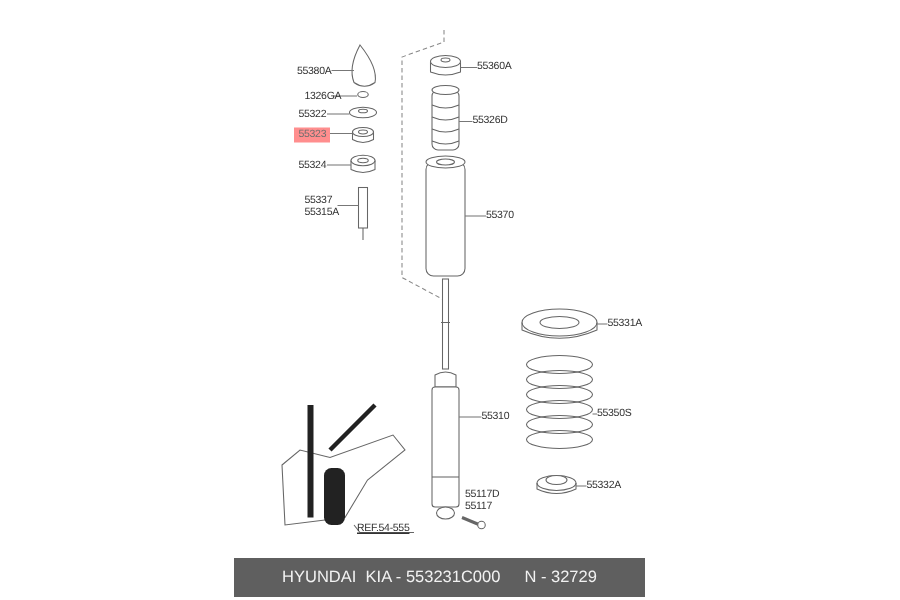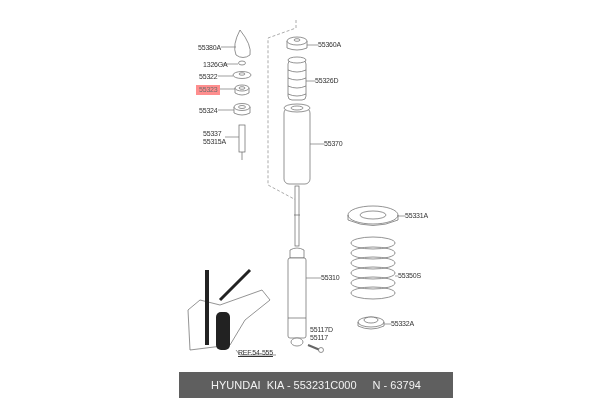--- a/index.html
+++ b/index.html
@@ -1,20 +1,20 @@
 <!DOCTYPE html>
 <html><head>
 <meta charset="utf-8">
 <style>
   html, body { margin:0; padding:0; background:#ffffff; }
   body { width:600px; height:400px; position:relative; overflow:hidden; font-family:"Liberation Sans", sans-serif; }
   #diagram { position:absolute; left:0; top:0; width:600px; height:400px; }
   .lbl { position:absolute; font-size:7px; color:#333; letter-spacing:-0.2px; white-space:nowrap; line-height:8px; }
   .hl { background:#ff7b7b; opacity:0.85; padding:1px 3px; color:#555; }
-  #footer { position:absolute; left:179px; top:372px; width:274px; height:26px; background:#5f5f5f; color:#f2f2f2; font-size:11px; display:flex; align-items:center; justify-content:center; gap:16px; }
+  #footer { position:absolute; left:156px; top:372px; width:274px; height:26px; background:#5f5f5f; color:#f2f2f2; font-size:11px; display:flex; align-items:center; justify-content:center; gap:16px; }
   #footer span { white-space:pre; }
 </style>
 </head>
 <body>
 
 <div id="diagram">
   <svg width="600" height="400" xmlns="http://www.w3.org/2000/svg">
     <g fill="#fff" stroke="#666" stroke-width="0.7">
 
       <polyline points="296,20 296,28 268,38 268,185 296,200" fill="none" stroke="#888" stroke-dasharray="3,2"></polyline>
@@ -119,14 +119,14 @@
   <span class="lbl" style="left:398px;top:272px;">55350S</span>
   <span class="lbl" style="left:321px;top:274px;">55310</span>
   <span class="lbl" style="left:391px;top:320px;">55332A</span>
   <span class="lbl" style="left:310px;top:326px;">55117D</span>
   <span class="lbl" style="left:310px;top:334px;">55117</span>
   <span class="lbl" style="left:238px;top:349px;text-decoration:underline;">REF.54-555</span>
 </div>
 
 <div id="footer">
   <span>HYUNDAI  KIA - 553231C000</span>
-  <span>N - 63794</span>
+  <span>N - 32729</span>
 </div>
 
 </body></html>

